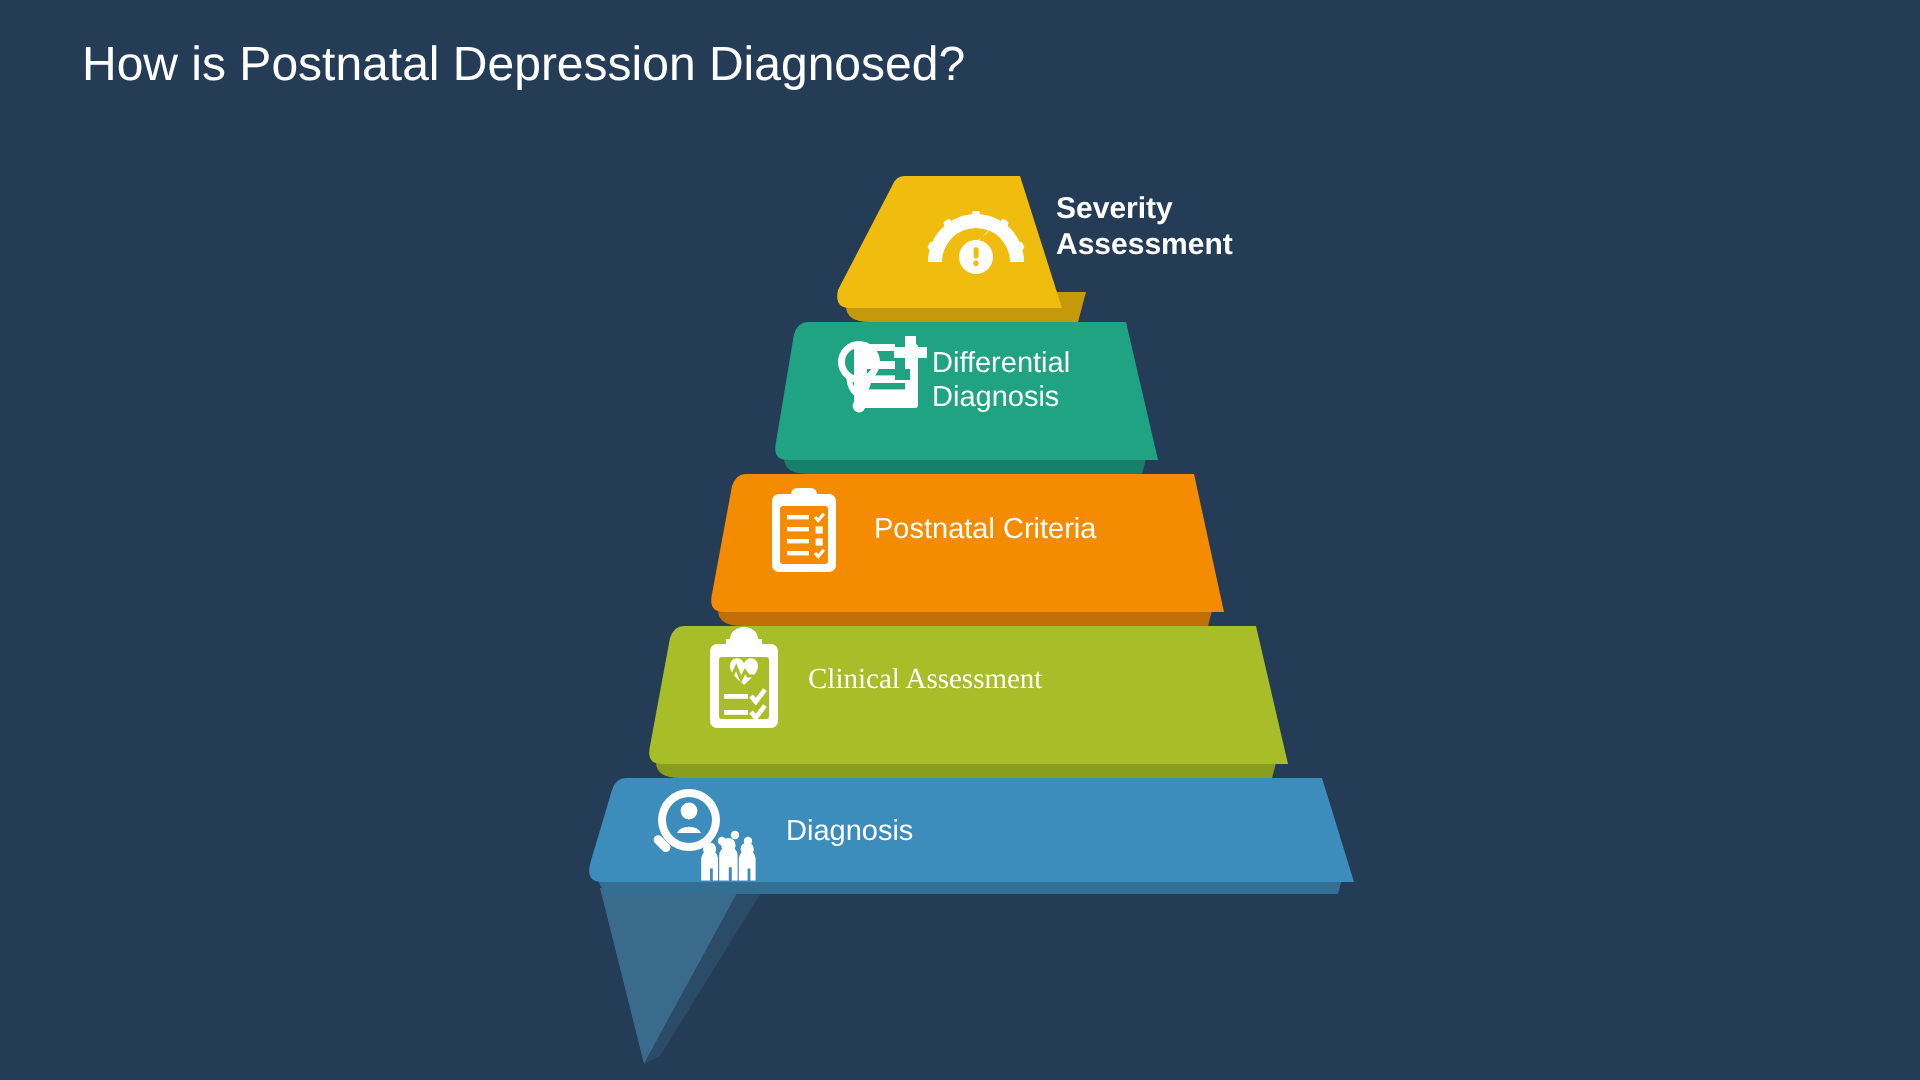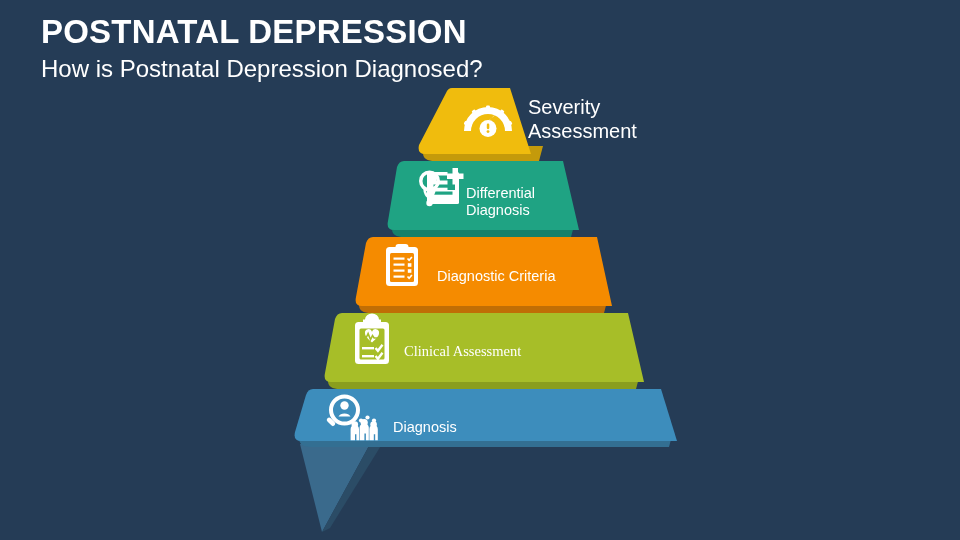--- a/index.html
+++ b/index.html
@@ -24,30 +24,29 @@
   }
 
   
   #pyramid{position:absolute;left:0;top:0;width:960px;height:540px;}
   #pyramid svg{display:block;}
 
   .tier-label{
     position:absolute;color:#ffffff;line-height:1.18;
     white-space:pre-line;
   }
-  .tier-label.inside{font-size:14.5px;font-weight:normal;margin-top:11px;}
-  .tier-label.outside{font-size:20px;font-weight:normal;}
+  .tier-label.inside{font-size:14.5px;font-weight:normal;}
+  .tier-label.outside{font-size:15px;font-weight:bold;}
 </style>
 </head>
 <body style="background: rgb(37, 60, 86);">
 
 <div id="slide">
 
   <div id="header">
-    <h1 id="title">POSTNATAL DEPRESSION</h1>
     <h2 id="subtitle">How is Postnatal Depression Diagnosed?</h2>
   </div>
 
   <div id="pyramid">
     <svg width="960" height="540" viewBox="0 0 960 540" xmlns="http://www.w3.org/2000/svg">
 
       <g>
         <path d="M 300,444 L 370,444 L 322,532 Z" fill="#3a6a8c"></path>
         <path d="M 322,532 L 370,444 L 382,444 L 330,528 Z" fill="#2b4c66"></path>
       </g>
@@ -148,20 +147,20 @@
       </g>
 
     </svg>
 
     <div class="tier-label outside" style="left:528px;top:96px;">Severity
 Assessment</div>
 
     <div class="tier-label inside" style="left:466px;top:174px;">Differential
 Diagnosis</div>
 
-    <div class="tier-label inside" style="left:437px;top:257px;">Diagnostic Criteria</div>
+    <div class="tier-label inside" style="left:437px;top:257px;">Postnatal Criteria</div>
 
     <div class="tier-label inside" style="left:404px;top:332px;font-family:Liberation Serif, serif;">Clinical Assessment</div>
 
     <div class="tier-label inside" style="left:393px;top:408px;">Diagnosis</div>
   </div>
 
 </div>
 
 </body></html>

